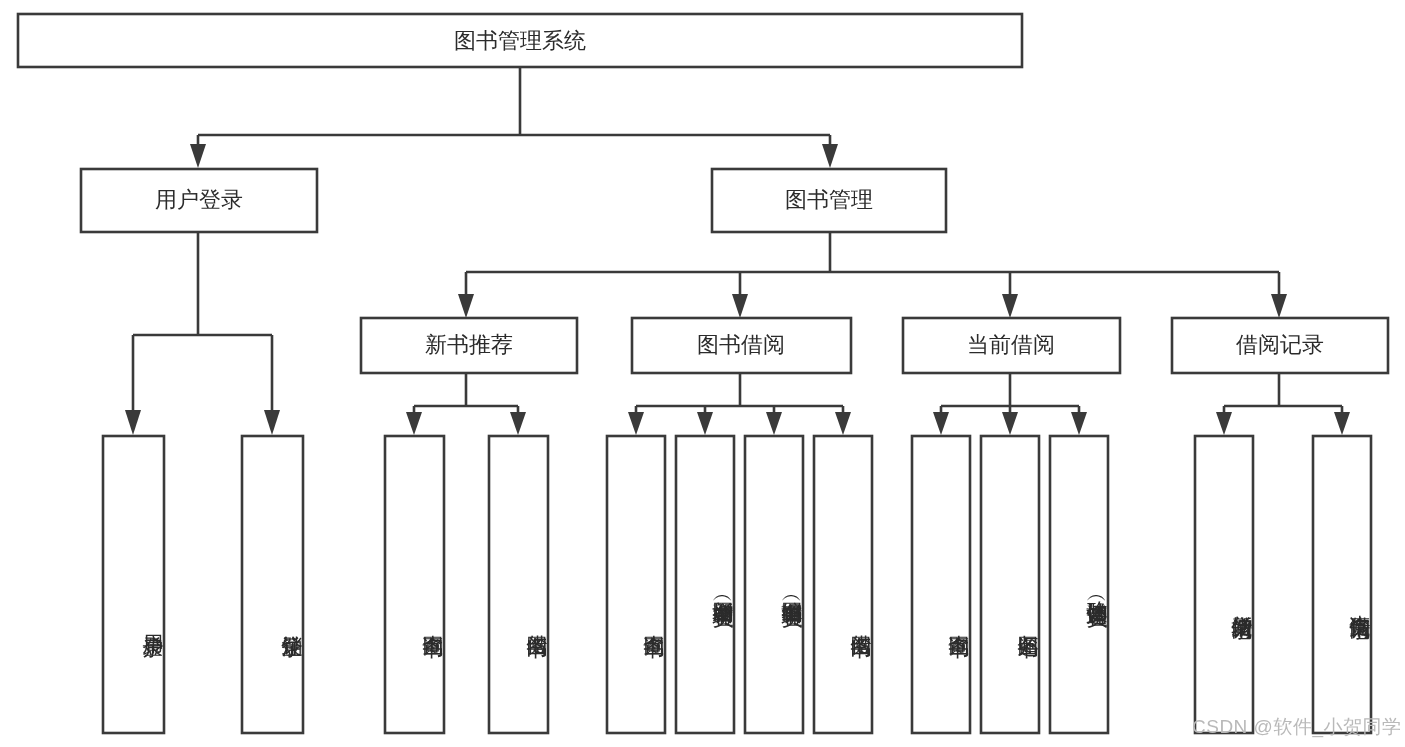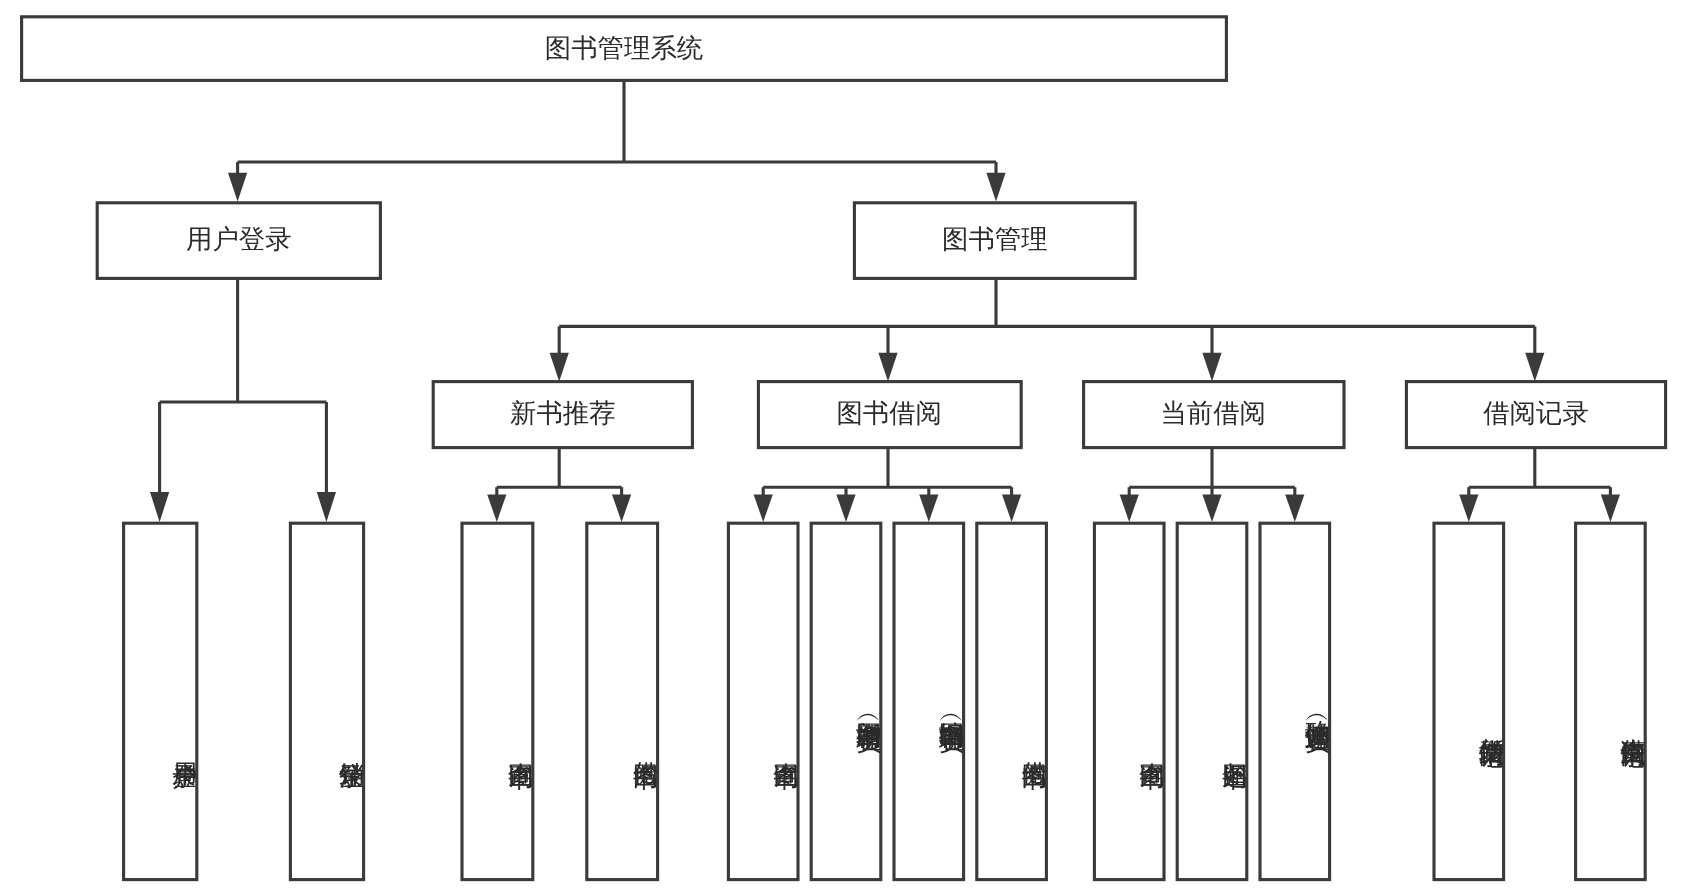--- a/index.html
+++ b/index.html
@@ -222,14 +222,15 @@
   <div class="node-label-v" style="left:745px; top:443px; width:58px; height:290px;">编辑图书（管理员）</div>
   <div class="node-label-v" style="left:814px; top:506px; width:58px; height:227px;">借阅图书</div>
 
   <div class="node-label-v" style="left:912px; top:506px; width:58px; height:227px;">查询图书</div>
   <div class="node-label-v" style="left:981px; top:506px; width:58px; height:227px;">归还图书</div>
   <div class="node-label-v" style="left:1050px; top:443px; width:58px; height:290px;">确认归还（管理员）</div>
 
   <div class="node-label-v" style="left:1195px; top:468px; width:58px; height:265px;">新增借阅记录</div>
   <div class="node-label-v" style="left:1313px; top:468px; width:58px; height:265px;">查询借阅记录</div>
 
+  <div class="watermark" style="left:1192px; top:714px;">CSDN @软件_小贺同学</div>
 
 </div>
 
 </body></html>

